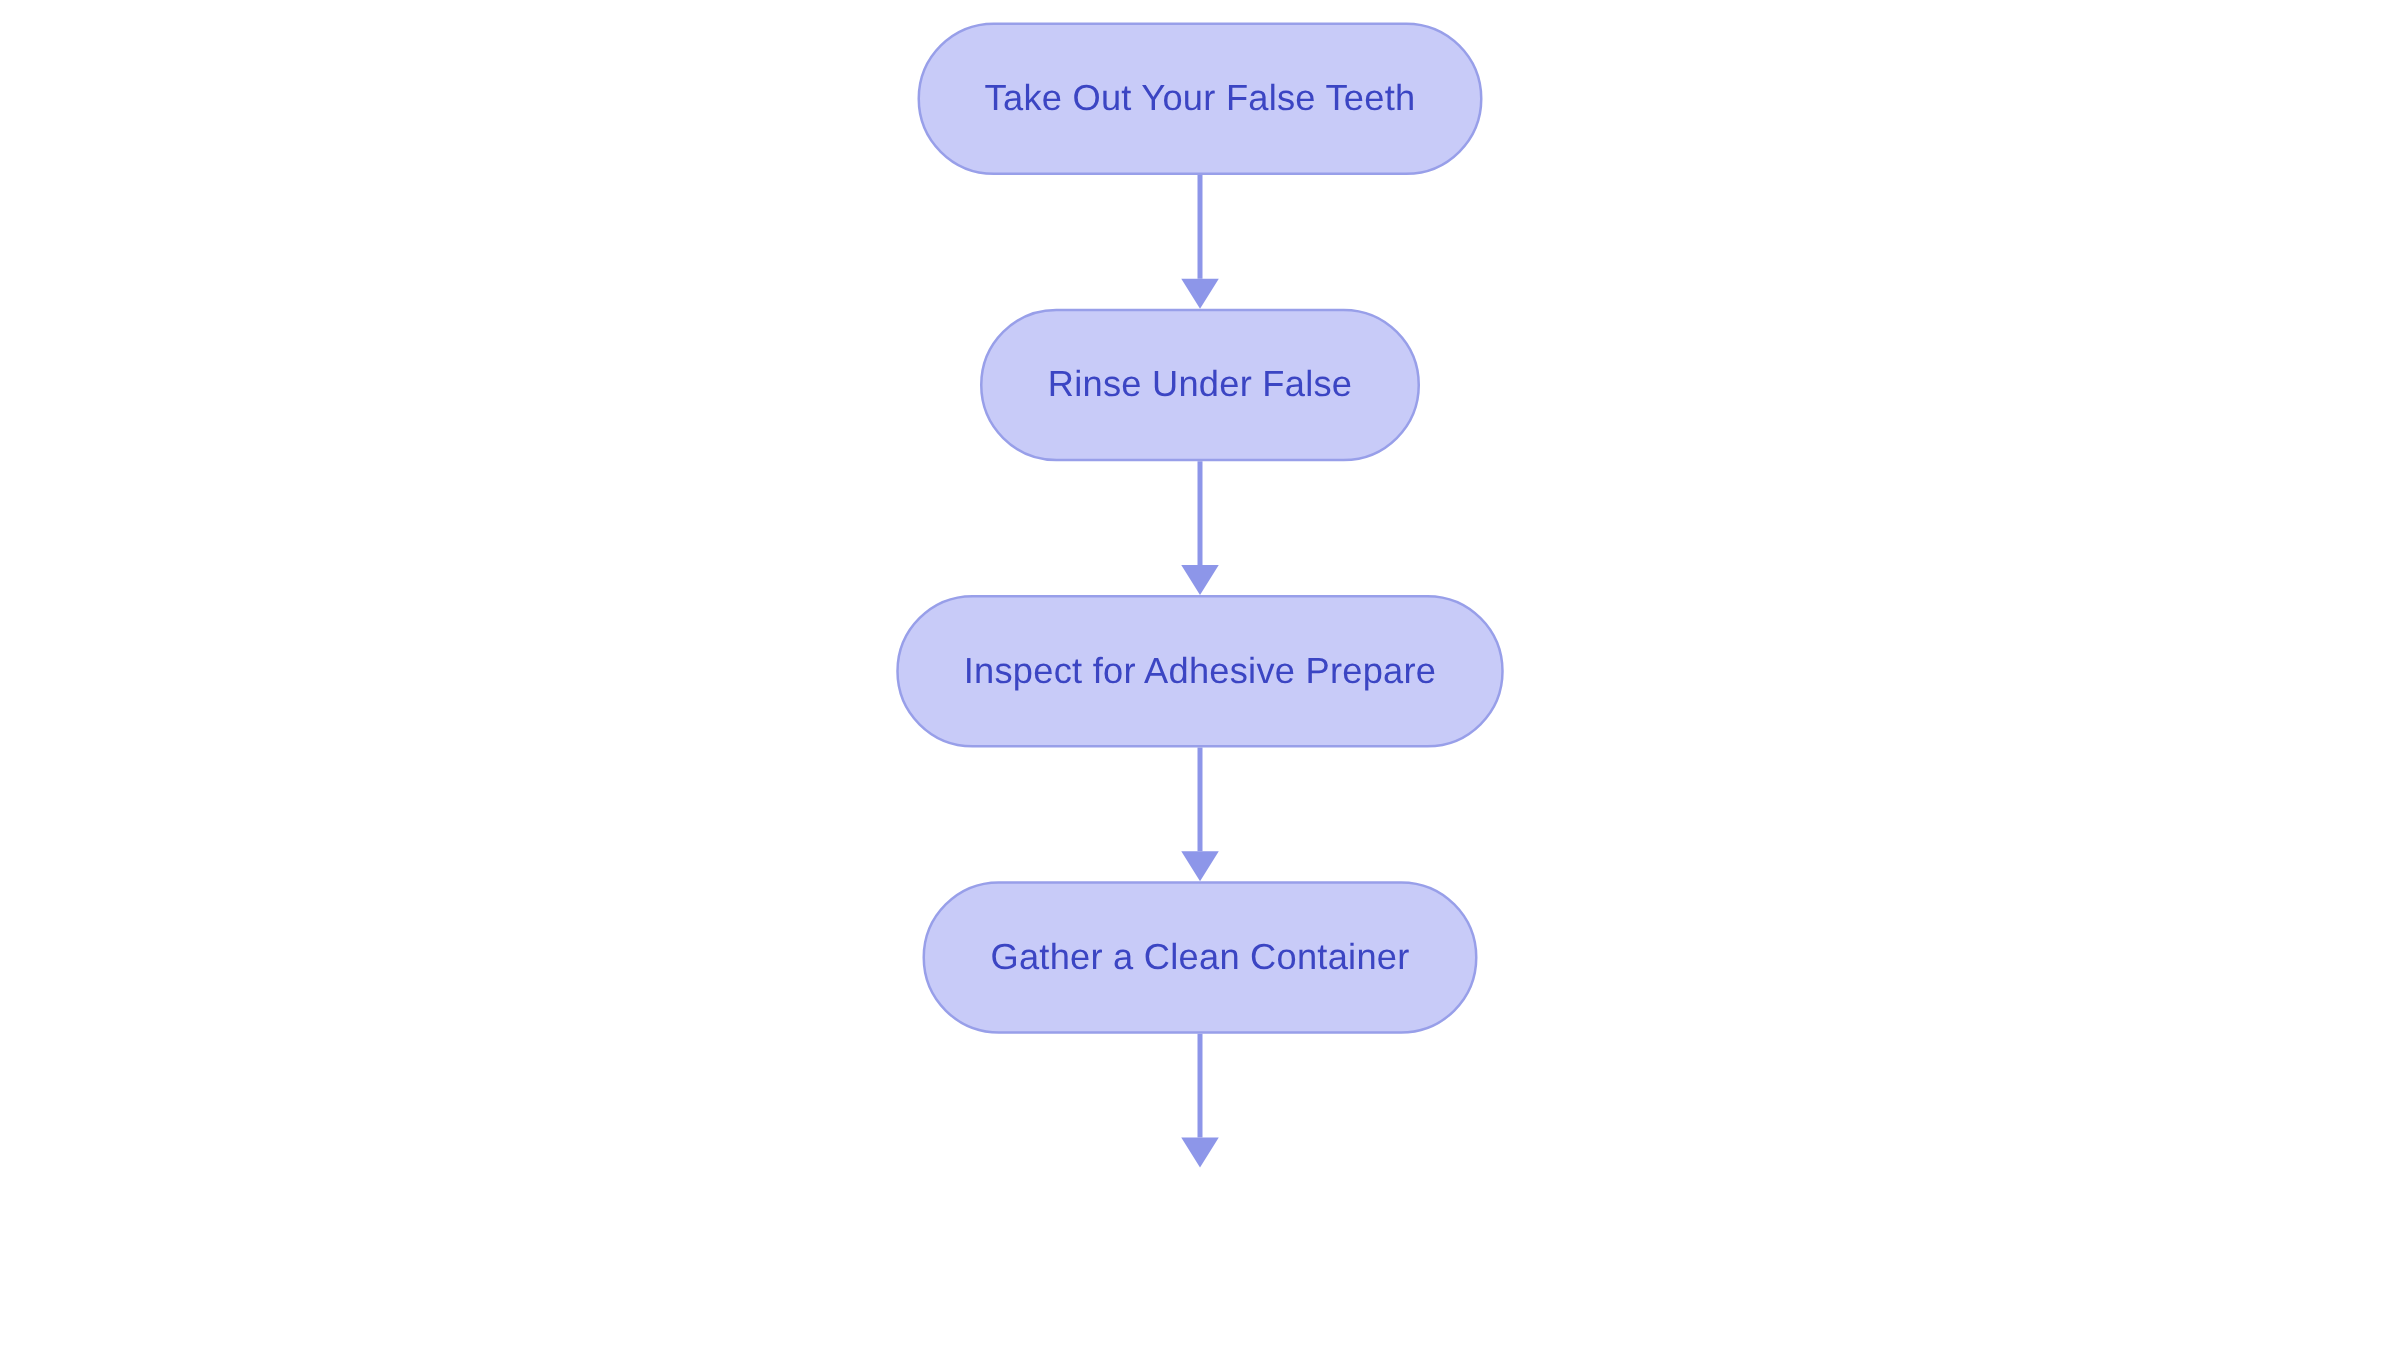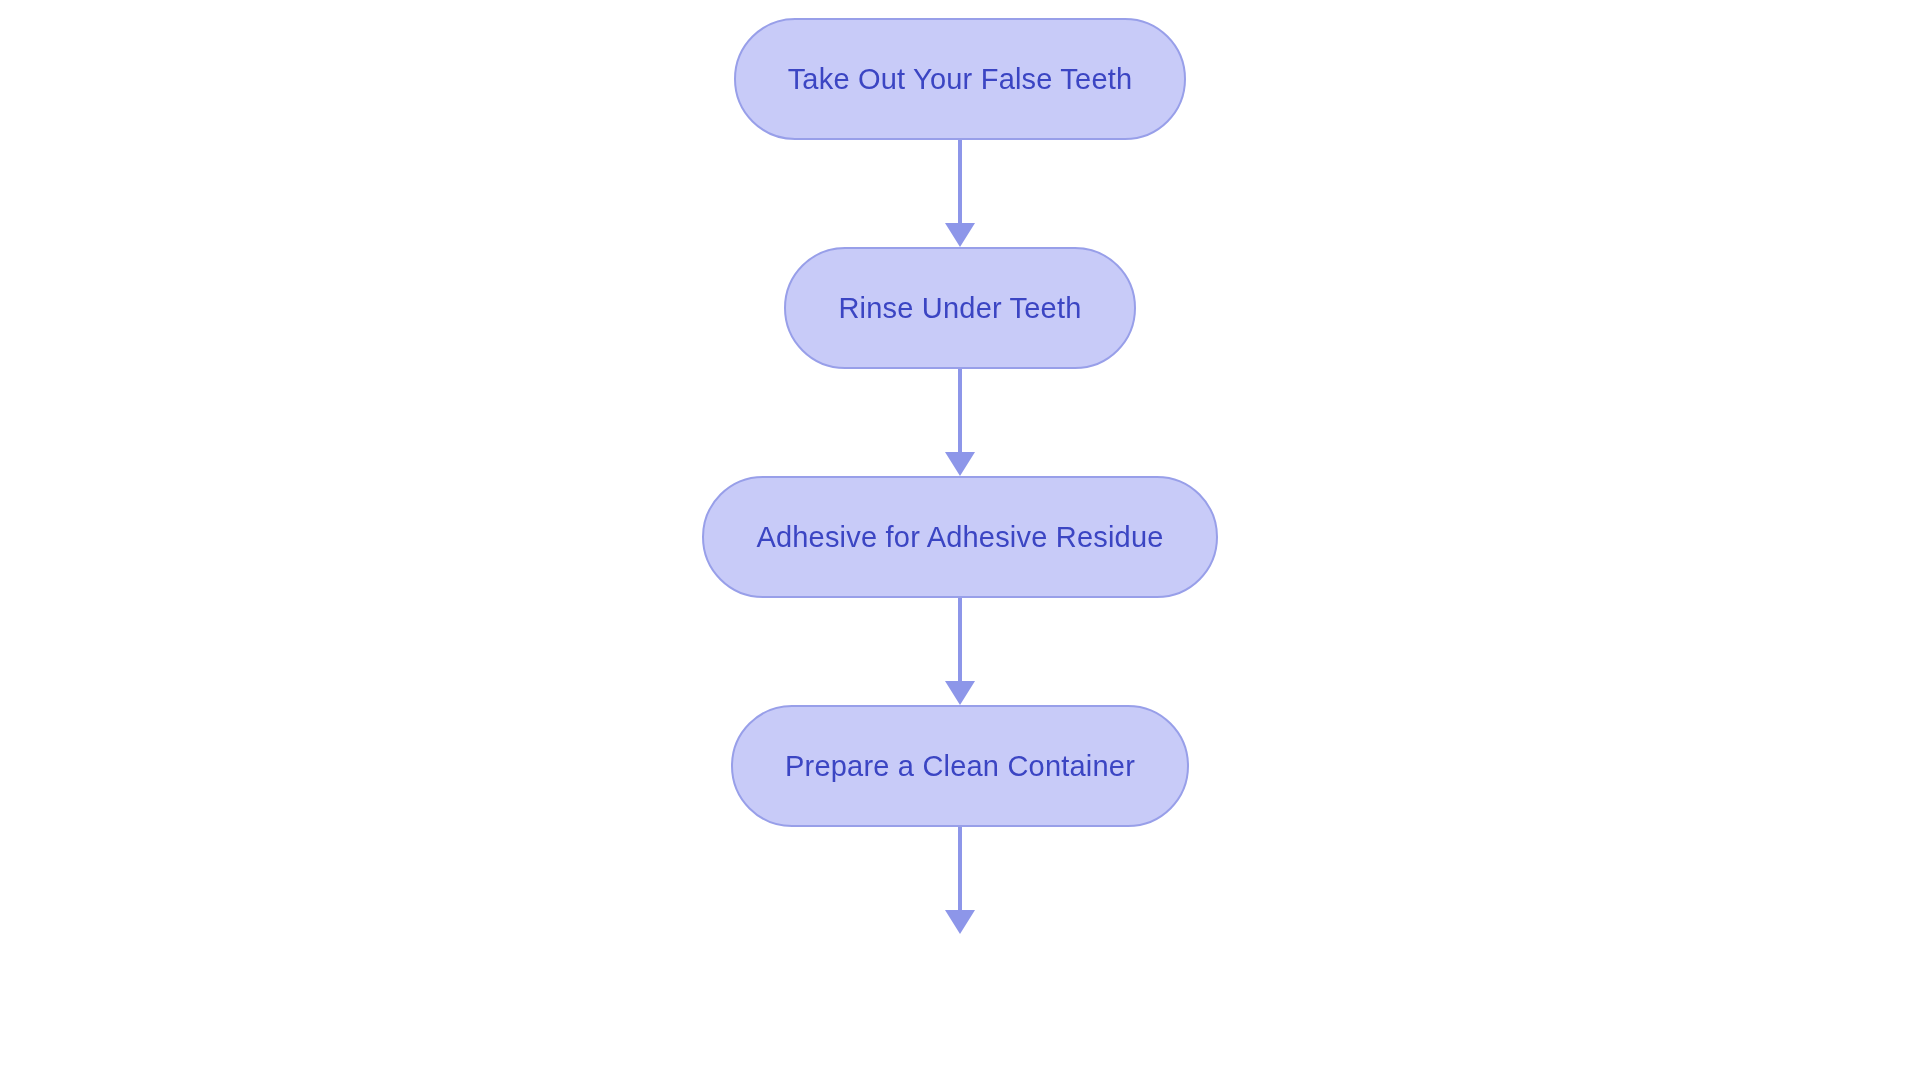--- a/index.html
+++ b/index.html
@@ -74,39 +74,39 @@
   <div class="flow-node">
     <span class="label">Take Out Your False Teeth</span>
   </div>
 
   <div class="flow-edge">
     <div class="edge-line"></div>
     <div class="edge-head"></div>
   </div>
 
   <div class="flow-node">
-    <span class="label">Rinse Under Teeth</span>
+    <span class="label">Rinse Under False</span>
   </div>
 
   <div class="flow-edge">
     <div class="edge-line"></div>
     <div class="edge-head"></div>
   </div>
 
   <div class="flow-node">
-    <span class="label">Adhesive for Adhesive Residue</span>
+    <span class="label">Inspect for Adhesive Prepare</span>
   </div>
 
   <div class="flow-edge">
     <div class="edge-line"></div>
     <div class="edge-head"></div>
   </div>
 
   <div class="flow-node">
-    <span class="label">Prepare a Clean Container</span>
+    <span class="label">Gather a Clean Container</span>
   </div>
 
   <div class="flow-edge">
     <div class="edge-line"></div>
     <div class="edge-head"></div>
   </div>
 
 
 </div>
 

